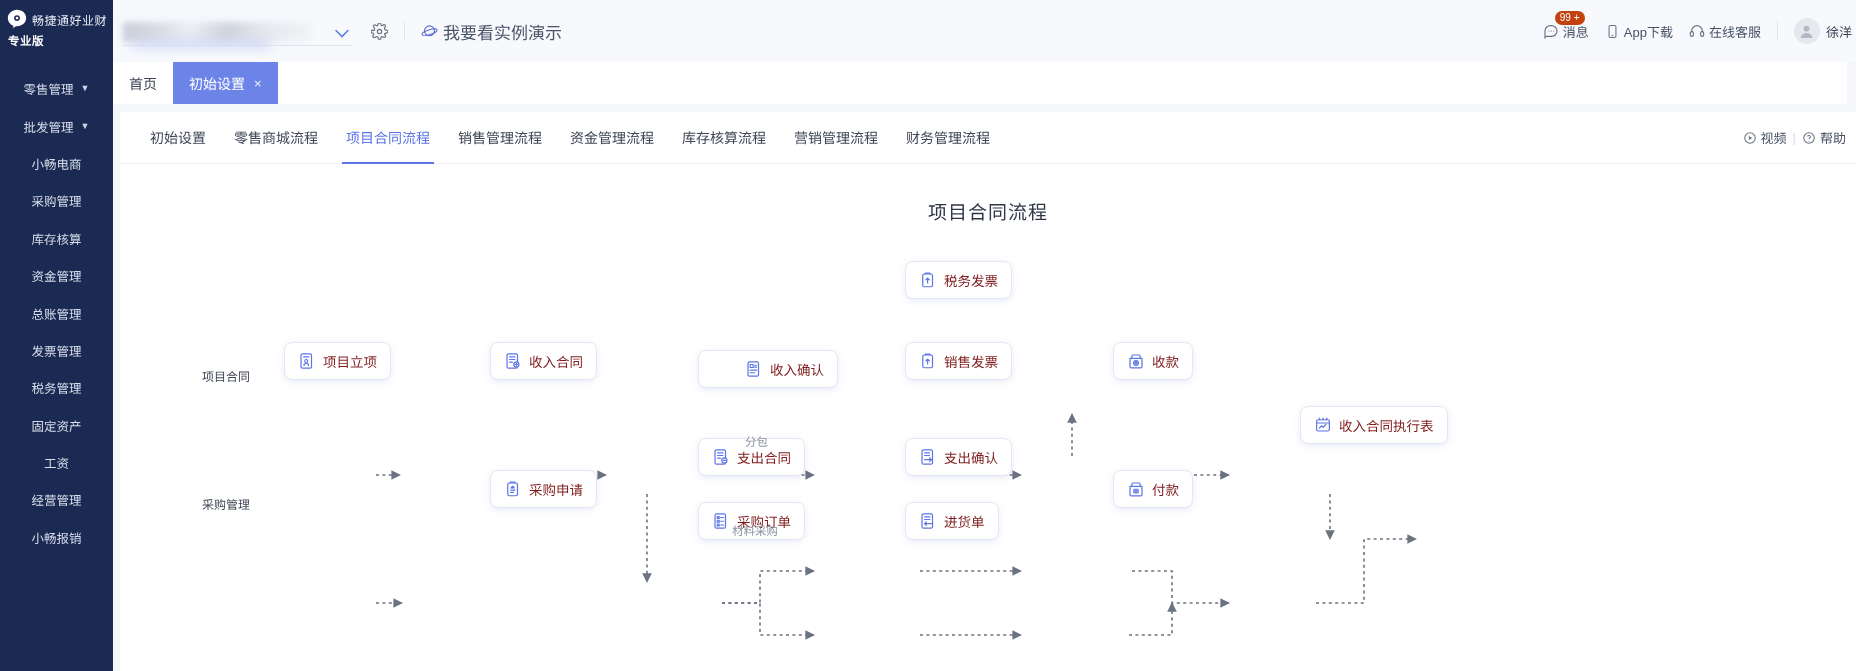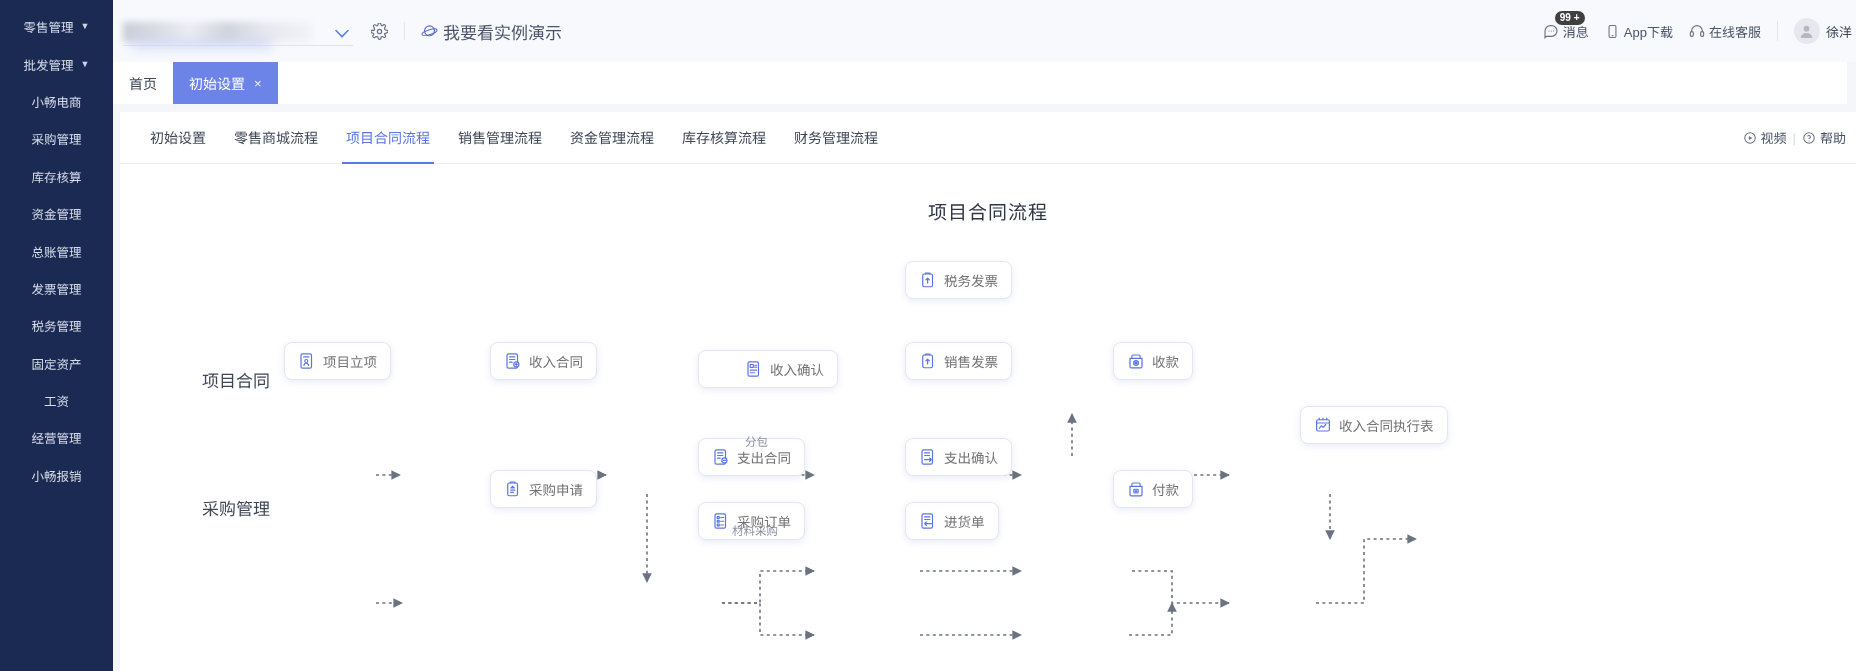--- a/index.html
+++ b/index.html
@@ -90,22 +90,22 @@
     margin-left: auto; display: flex; align-items: center;
     gap: 16px; padding-right: 4px;
   }
   .hd-act {
     display: flex; align-items: center; gap: 4px;
     font-size: 13px; color: #4a5468; cursor: pointer; position: relative;
   }
   .hd-act .glyph { color: #6b7280; display: flex; }
   .badge {
     position: absolute; left: 12px; top: -11px;
-    background: #404040; color: #fff;
-    font-size: 10px; font-weight: bold;
+    background: #c2410c; color: #fff;
+    font-size: 10px; font-weight: normal;
     border-radius: 9px; padding: 1px 5px 1px 5px;
     line-height: 12px; white-space: nowrap;
   }
   .hd-sep { width: 1px; height: 20px; background: #e1e5ee; }
   .hd-user { display: flex; align-items: center; gap: 6px; cursor: pointer; }
   .avatar {
     width: 26px; height: 26px; border-radius: 50%;
     background: #e6e8ed; display: flex; align-items: center;
     justify-content: center; color: #b3b8c2;
   }
@@ -175,34 +175,47 @@
     background: #fff;
     border: 1px solid #e3e7f4;
     border-radius: 8px;
     box-shadow: 0 2px 7px rgba(92,110,200,.13);
     display: flex; align-items: center;
     padding: 0 13px; gap: 7px;
     cursor: pointer;
     white-space: nowrap;
   }
   .node .ic { width: 18px; height: 18px; flex: 0 0 18px; display: flex; }
-  .node .lb { font-size: 13.5px; color: #737373; }
+  .node .lb { font-size: 13.5px; color: #7f1d1d; }
   .rowlabel {
-    position: absolute; font-size: 17px; color: #3f4656; white-space: nowrap;
+    position: absolute; font-size: 12px; color: #3f4656; white-space: nowrap;
   }
   .edgelabel {
     position: absolute; font-size: 11.5px; color: #8b91a0; white-space: nowrap;
   }
 </style>
 </head>
 <body>
 
 <div id="app">
 
   <aside class="sidebar">
+    <div class="logo-wrap">
+      <div class="logo-row">
+        <span class="logo-mark">
+          <svg width="22" height="22" viewBox="0 0 24 24">
+            <path d="M12 2C6.5 2 2 6 2 11c0 4 2.6 7.3 6.3 8.5L7 22l4-2.2c.3 0 .6.1 1 .1 5.5 0 10-4 10-9S17.5 2 12 2z" fill="#ffffff"></path>
+            <circle cx="12" cy="11" r="3.2" fill="#1b2a52"></circle>
+            <circle cx="12" cy="11" r="1.5" fill="#ffffff"></circle>
+          </svg>
+        </span>
+        <span class="logo-text">畅捷通好业财</span>
+      </div>
+      <div class="logo-sub">专业版</div>
+    </div>
     <nav class="nav" id="sidebar-nav">
         <div class="nav-item">
           <span>零售管理</span>
           <span class="caret">▼</span>
         </div>
         <div class="nav-item">
           <span>批发管理</span>
           <span class="caret">▼</span>
         </div>
         <div class="nav-item">
@@ -325,20 +338,21 @@
   <main class="content">
 
     <div class="subtabs">
       <div id="subtabs-host" style="display:flex;align-items:center;">
           <div class="subtab">初始设置</div>
           <div class="subtab">零售商城流程</div>
           <div class="subtab active">项目合同流程</div>
           <div class="subtab">销售管理流程</div>
           <div class="subtab">资金管理流程</div>
           <div class="subtab">库存核算流程</div>
+          <div class="subtab">营销管理流程</div>
           <div class="subtab">财务管理流程</div>
         </div>
       <div class="subtabs-right">
         <span class="srt">
           <span class="glyph">
             <svg width="14" height="14" viewBox="0 0 24 24" fill="none" stroke="#6b7280" stroke-width="1.8">
               <circle cx="12" cy="12" r="9"></circle>
                 <path d="M10 8.5l6 3.5-6 3.5z" fill="#6b7280" stroke="none"></path>
             </svg>
           </span>

